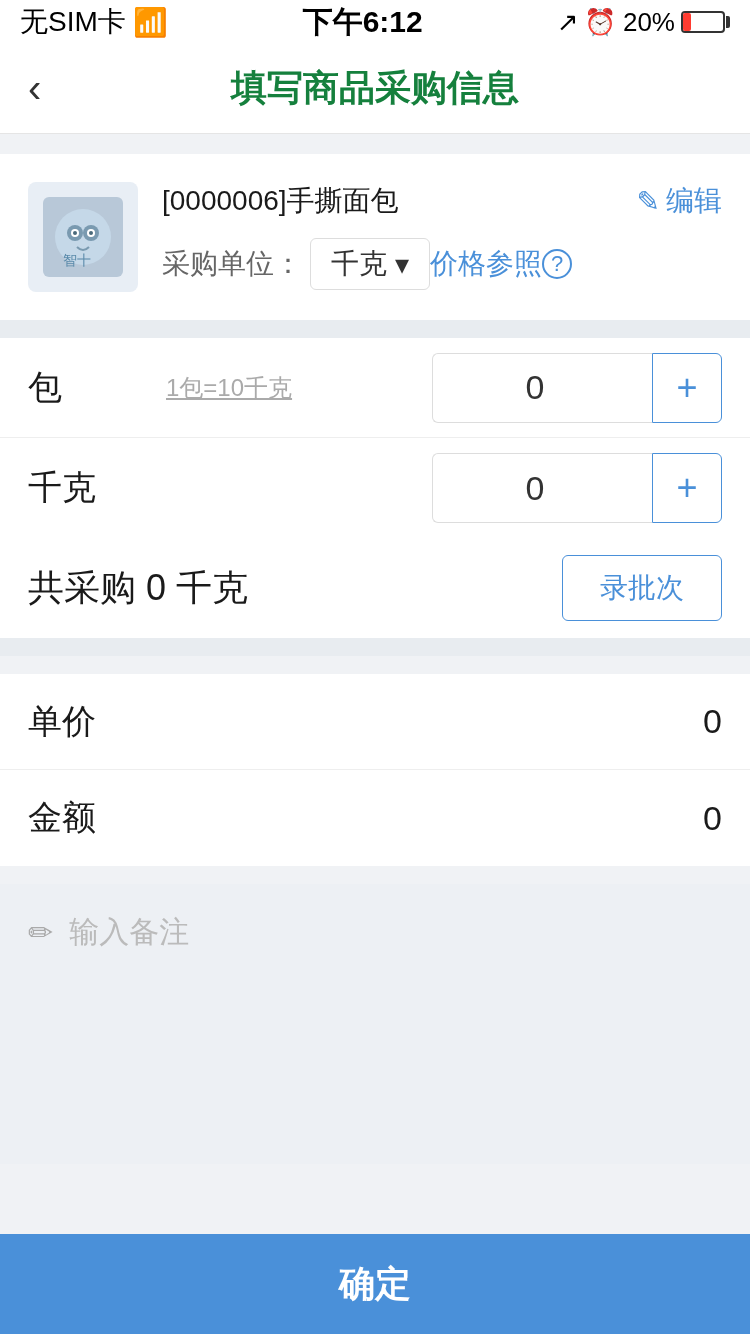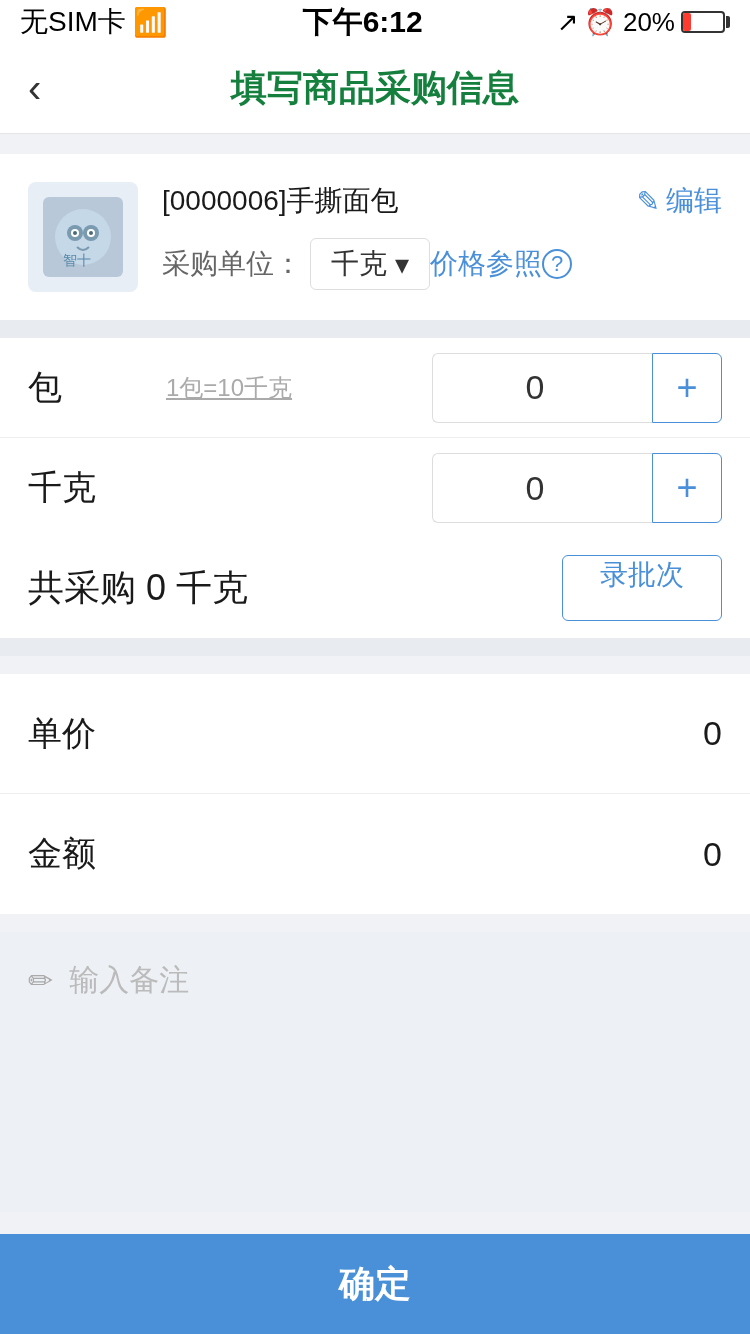--- a/index.html
+++ b/index.html
@@ -226,39 +226,40 @@
     .total-text {
       font-size: 36px;
       color: #1a1a1a;
     }
     .record-btn {
       width: 160px;
       height: 66px;
       border: 1.5px solid #4a90d9;
       border-radius: 6px;
       display: flex;
+      align-items: center;
       justify-content: center;
       font-size: 28px;
       color: #4a90d9;
       cursor: pointer;
       background: #fff;
       margin-left: 8px;
     }
 
     
     .info-section {
       background: #fff;
       margin-top: 18px;
     }
     .info-row {
       display: flex;
       align-items: center;
       justify-content: space-between;
       padding: 0 28px;
-      height: 120px;
+      height: 96px;
       border-bottom: 1px solid #eee;
     }
     .info-row:last-child { border-bottom: none; }
     .info-label {
       font-size: 34px;
       color: #1a1a1a;
     }
     .info-value {
       font-size: 34px;
       color: #1a1a1a;

